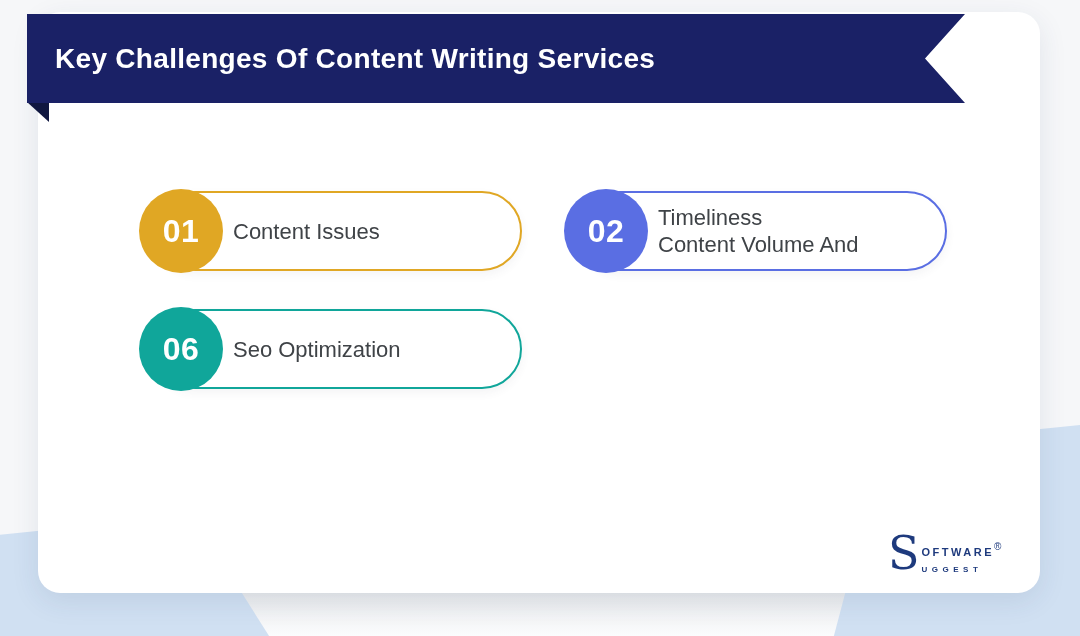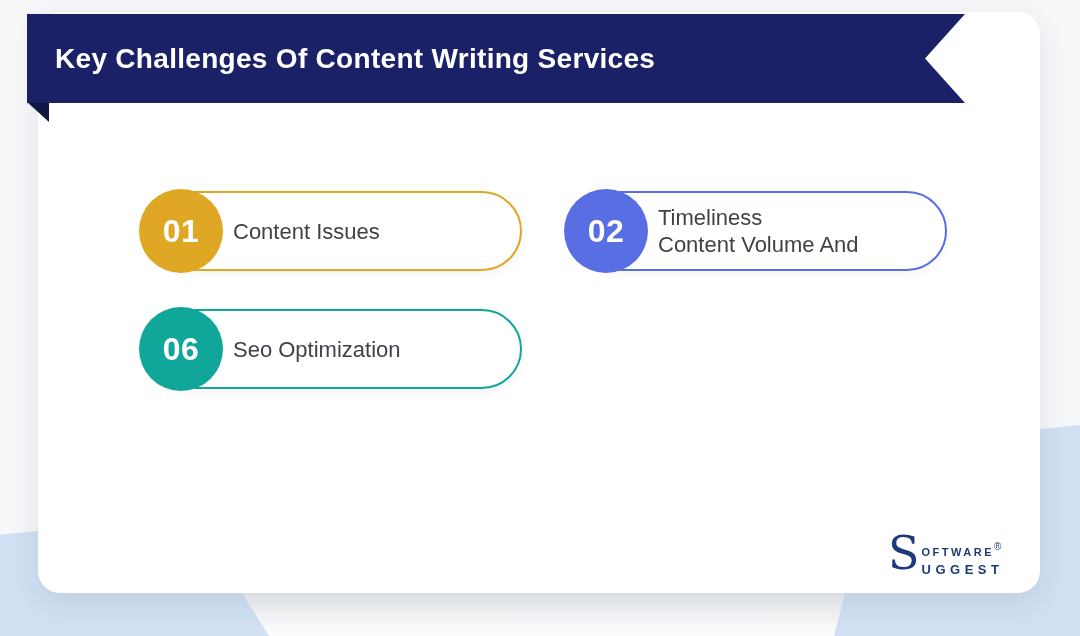--- a/index.html
+++ b/index.html
@@ -52,21 +52,21 @@
 
   
   .logo{position:absolute;left:888px;top:534px;z-index:6;display:flex;
     color:var(--accent,#1E3A7D);align-items:flex-start;}
   .logo-s{font-family:"DejaVu Serif",serif;font-size:46px;line-height:0.86;
     margin-right:2px;}
   .logo-col{display:flex;flex-direction:column;padding-top:4px;}
   .logo-line1{font-variant:small-caps;font-size:16px;font-weight:700;
     letter-spacing:2.5px;line-height:18px;white-space:nowrap;}
   .logo-reg{font-size:10px;vertical-align:6px;letter-spacing:0;font-weight:400;}
-  .logo-line2{font-variant:small-caps;font-size:18px;font-weight:700;
+  .logo-line2{font-variant:small-caps;font-size:12px;font-weight:700;
     letter-spacing:4.5px;line-height:17px;white-space:nowrap;}
 </style>
 </head>
 <body>
 
 <div class="page">
 
   <div class="bottom-bg"></div>
   <div class="pedestal"></div>
 

